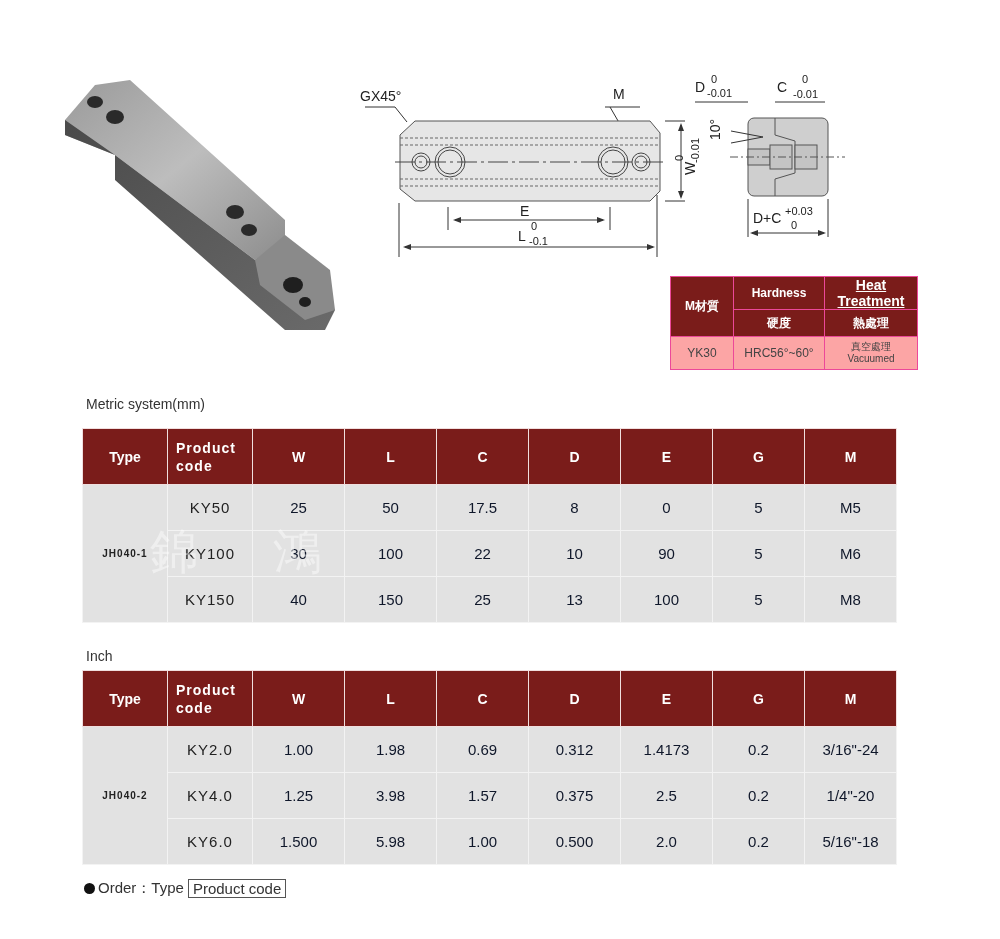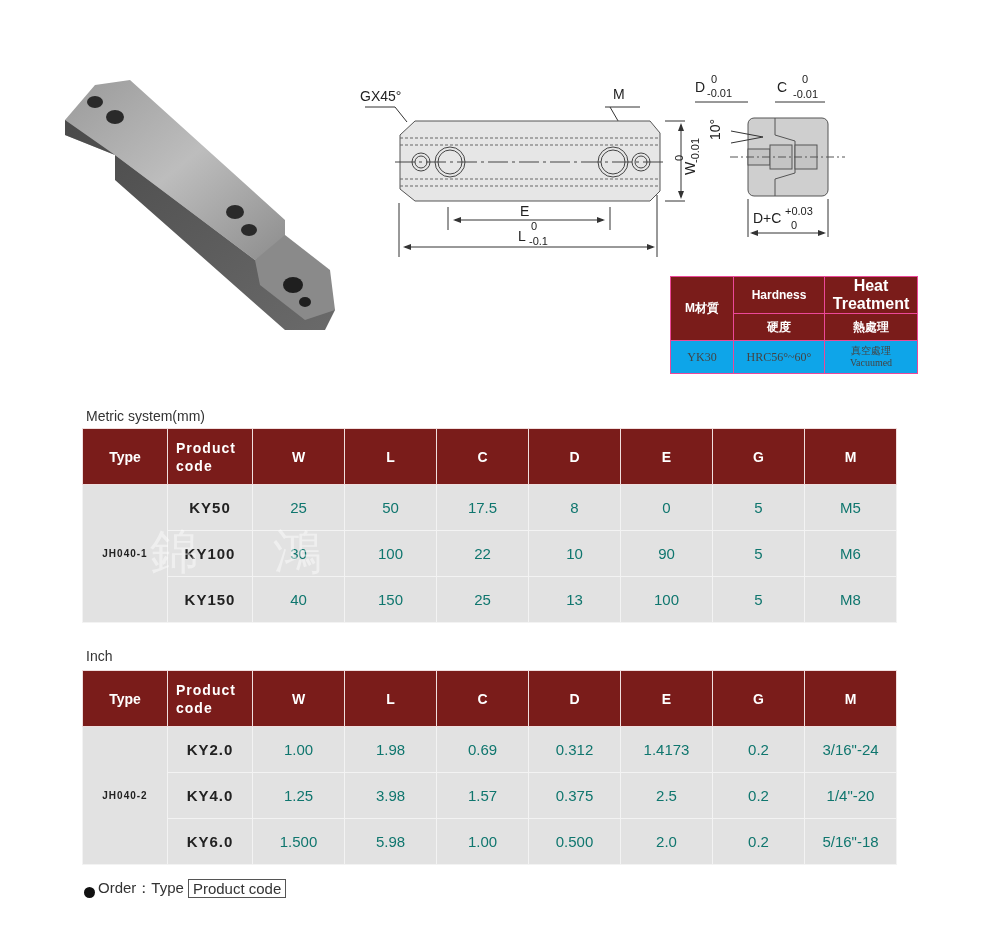--- a/index.html
+++ b/index.html
@@ -8,31 +8,31 @@
   
   .photo{left:55px;top:60px;width:290px;height:285px;}
   
   .drawing{left:355px;top:75px;width:520px;height:185px;}
   .dim-text{font-family:"Liberation Sans",sans-serif;font-size:14px;fill:#222;}
   .dim-sub{font-size:11px;}
   
   .mat{left:670px;top:276px;border-collapse:collapse;font-size:12px;}
   .mat td{border:1px solid #ec4899;text-align:center;padding:0;}
   .mat .hd{background:#7a1c1a;color:#fff;font-weight:bold;}
-  .mat .bd{background:#0ea5e9;color:#444;font-family:Liberation Serif, serif;}
+  .mat .bd{background:#fca5a5;color:#444;}
   
   .sec-label{font-size:14px;color:#333;}
   
   .spec{border-collapse:collapse;table-layout:fixed;}
   .spec th{background:#7a1c1a;color:#fff;font-weight:bold;font-size:14px;height:55px;border:1px solid #f0dede;padding:0;text-align:center;}
   .spec th.left{text-align:left;padding-left:8px;line-height:18px;letter-spacing:1px;}
-  .spec td{background:#e2e2e2;border:1px solid #f3f3f3;height:45px;text-align:center;font-size:15px;color:#0f766e;padding:0;}
-  .spec td.code{font-weight:bold;color:#222;letter-spacing:1px;}
+  .spec td{background:#e2e2e2;border:1px solid #f3f3f3;height:45px;text-align:center;font-size:15px;color:#0f172a;padding:0;}
+  .spec td.code{font-weight:normal;color:#222;letter-spacing:1px;}
   .spec td.type{font-weight:bold;color:#222;font-size:10px;letter-spacing:1px;}
-  .order{left:84px;top:879px;font-size:15px;color:#333;display:flex;align-items:flex-end;}
+  .order{left:84px;top:879px;font-size:15px;color:#333;display:flex;align-items:center;}
   .order .dot{width:11px;height:11px;border-radius:50%;background:#111;display:inline-block;margin-right:3px;}
   .order .box{border:1px solid #555;padding:0 4px;margin-left:4px;line-height:17px;}
   .watermark{left:150px;top:520px;font-size:48px;color:rgba(255,255,255,0.45);letter-spacing:30px;font-family:"DejaVu Sans",sans-serif;}
 </style>
 </head>
 <body>
 
 <div class="abs photo">
   <svg width="290" height="285" viewBox="0 0 290 285">
     <defs>
@@ -137,38 +137,38 @@
     <text class="dim-text dim-sub" x="430" y="140">+0.03</text>
     <text class="dim-text dim-sub" x="436" y="154">0</text>
   </svg>
 </div>
 
 <table class="abs mat">
   <tbody>
       <tr>
     <td class="hd" rowspan="2" style="width:62px;height:52px;">M材質</td>
     <td class="hd" style="width:90px;height:26px;">Hardness</td>
-    <td class="hd" style="width:92px;font-size:16px;">Heat Treatment</td>
+    <td class="hd" style="width:92px;font-size:14px;text-decoration:underline;">Heat Treatment</td>
   </tr>
   <tr>
     <td class="hd" style="height:26px;">硬度</td>
     <td class="hd">熱處理</td>
   </tr>
   <tr>
     <td class="bd" style="height:32px;">YK30</td>
     <td class="bd">HRC56°~60°</td>
     <td class="bd" style="font-size:10px;line-height:12px;">
       <div>真空處理</div>
       <div>Vacuumed</div>
     </td>
   </tr>
 </tbody>
   </table>
 
-<div class="abs sec-label" style="left:86px;top:408px;">Metric system(mm)</div>
+<div class="abs sec-label" style="left:86px;top:396px;">Metric system(mm)</div>
 <table class="abs spec" style="left:82px;top:428px;width:814px;">
   <colgroup>
       <col style="width:85px">
       <col style="width:85px">
       <col style="width:92px">
       <col style="width:92px">
       <col style="width:92px">
       <col style="width:92px">
       <col style="width:92px">
       <col style="width:92px">

